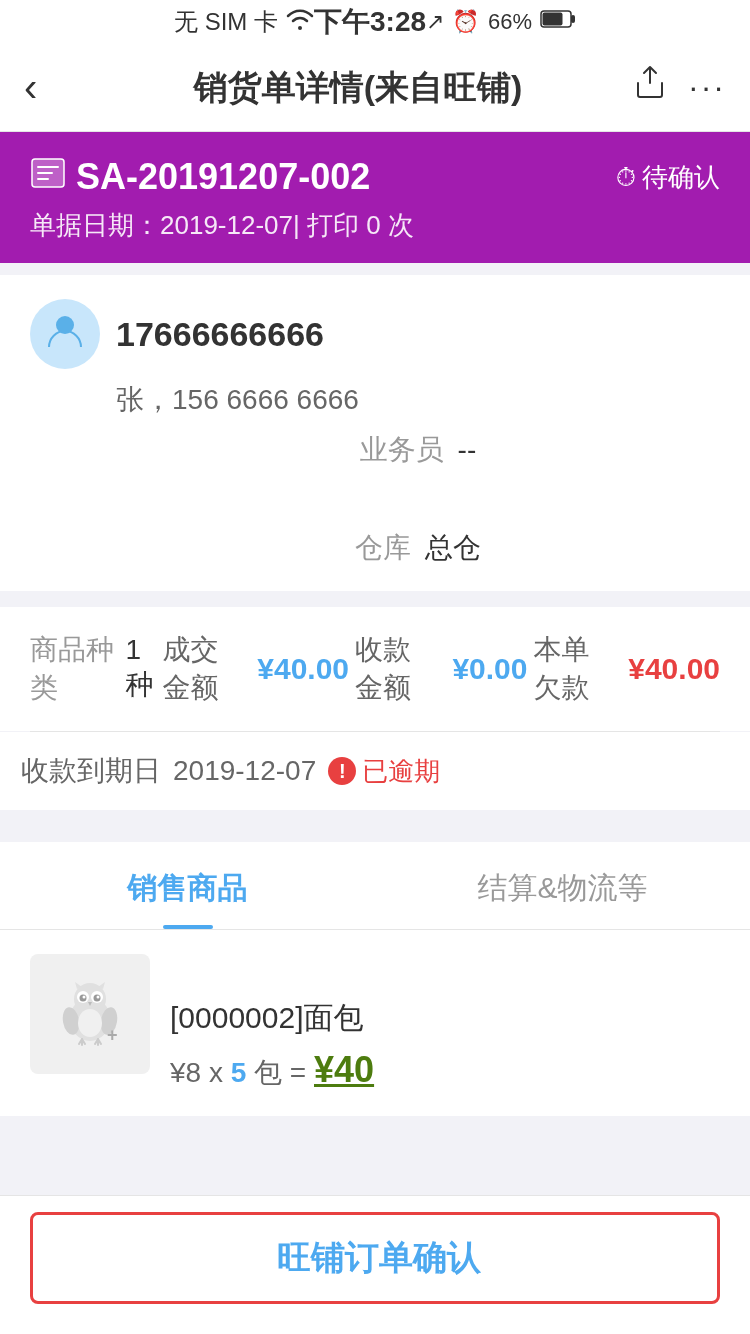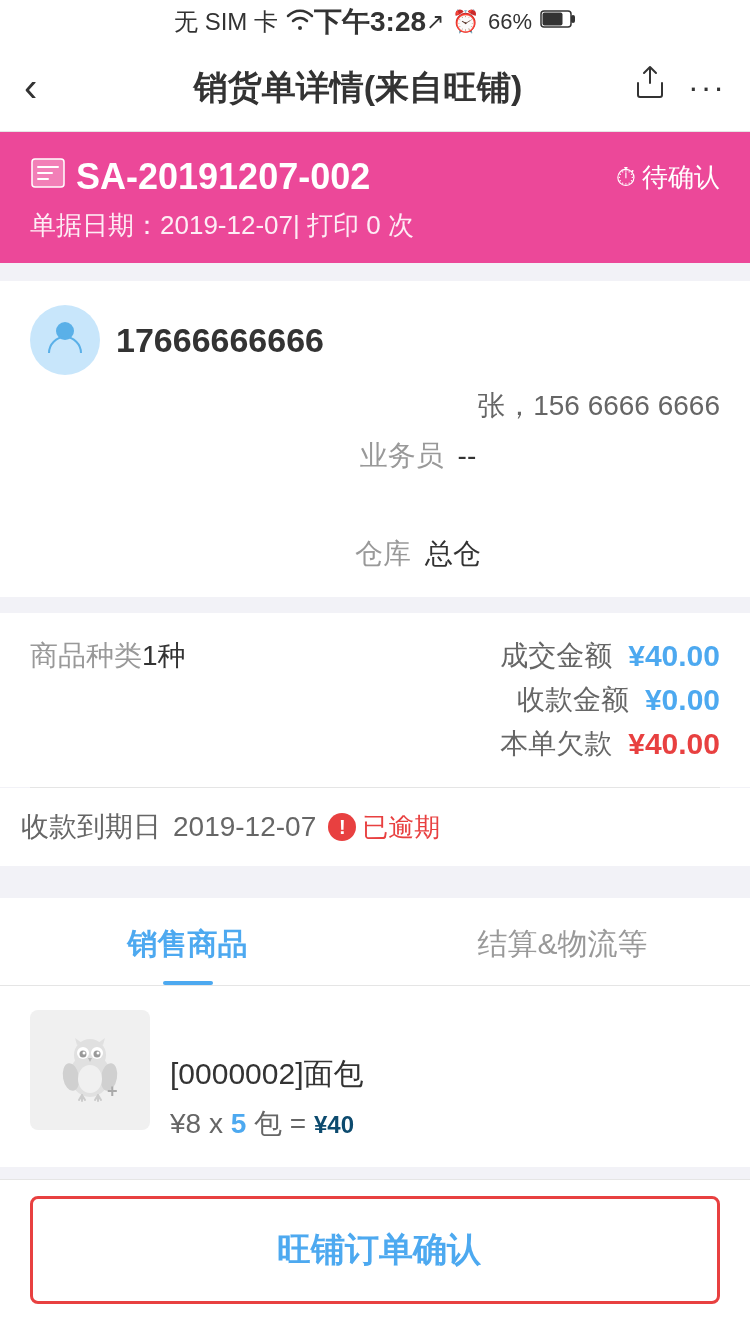--- a/index.html
+++ b/index.html
@@ -59,21 +59,21 @@
       gap: 20px;
     }
     .nav-icon {
       font-size: 38px;
       color: #333;
       cursor: pointer;
     }
 
     
     .order-header {
-      background: #ec4899;
+      background: #a21caf;
       padding: 24px 30px 20px;
     }
     .order-id-row {
       display: flex;
       align-items: center;
       justify-content: space-between;
       margin-bottom: 10px;
     }
     .order-id {
       font-size: 36px;
@@ -92,22 +92,21 @@
     }
     .order-date {
       font-size: 26px;
       color: rgba(255,255,255,0.9);
     }
 
     
     .customer-section {
       background: #fff;
       padding: 24px 30px;
-      margin-top: 18px;
-      text-align: right;
+      margin-top: 12px;
     }
     .customer-row {
       display: flex;
       align-items: center;
       gap: 16px;
       margin-bottom: 12px;
     }
     .avatar {
       width: 70px;
       height: 70px;
@@ -170,21 +169,21 @@
       display: flex;
       align-items: center;
       gap: 0;
       font-size: 28px;
       color: #666;
     }
     .summary-label { color: #999; }
     .summary-count { color: #333; font-weight: 400; }
     .summary-right {
       display: flex;
-      flex-direction: column;
+      flex-direction: row;
       align-items: flex-end;
       gap: 6px;
     }
     .amount-row {
       display: flex;
       align-items: center;
       gap: 16px;
       font-size: 28px;
     }
     .amount-label { color: #666; }
@@ -289,41 +288,41 @@
       color: #333;
       font-weight: 500;
       margin-bottom: 10px;
       margin-top: 44px;
     }
     .product-price-row {
       font-size: 28px;
       color: #666;
     }
     .price-highlight { color: #4da9f0; font-weight: 600; }
-    .price-total { color: #0c4a6e; font-weight: 700; font-size: 24px; }
+    .price-total { color: #4d7c0f; font-weight: 700; font-size: 36px; text-decoration: underline; }
 
     
     .bottom-spacer {
       height: 160px;
       background: #f2f2f7;
     }
 
     
     .confirm-button-container {
       position: fixed;
       bottom: 0;
       left: 0;
       width: 750px;
       background: #fff;
       padding: 16px 30px 30px;
       border-top: 1px solid #e5e5e5;
     }
     .confirm-button {
       width: 100%;
-      height: 108px;
+      height: 92px;
       border: 3px solid #e84040;
       border-radius: 8px;
       background: #fff;
       color: #4da9f0;
       font-size: 34px;
       font-weight: 600;
       cursor: pointer;
       display: flex;
       align-items: center;
       justify-content: center;

